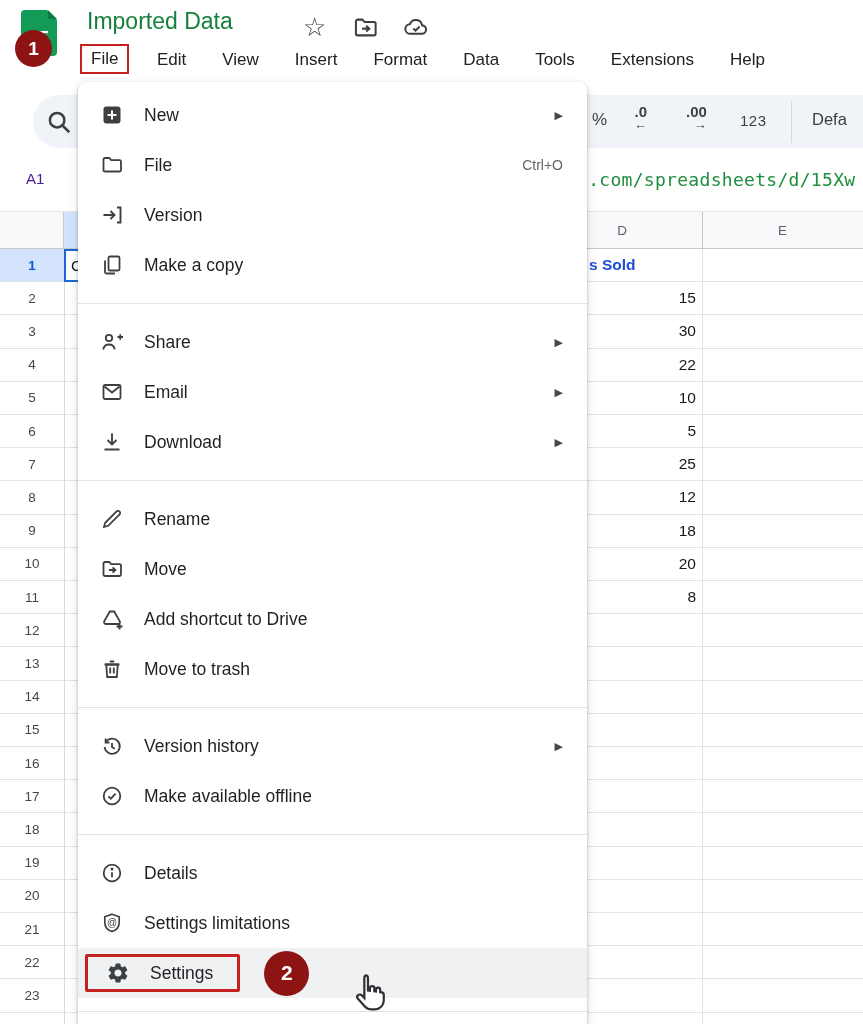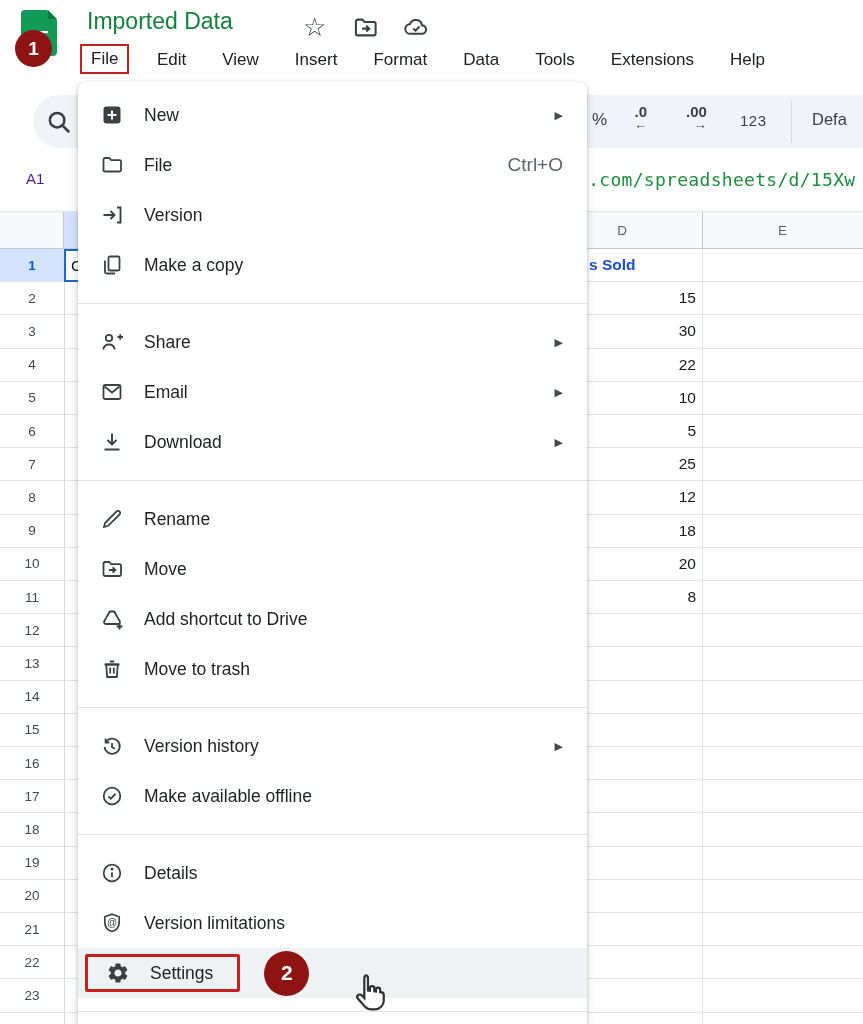--- a/index.html
+++ b/index.html
@@ -58,21 +58,21 @@
             padding-left:5px;background:transparent;z-index:2;}
   
   .file-menu{position:absolute;left:78px;top:82px;width:509px;height:960px;background:#fff;
              border-radius:8px;padding-top:8px;box-sizing:border-box;z-index:10;
              box-shadow:0 1px 3px rgba(60,64,67,.3),0 4px 10px rgba(60,64,67,.18);}
   .menu-item{height:50px;display:flex;align-items:center;padding:0 24px 0 22px;font-size:17.5px;color:#1f2023;}
   .menu-item.hl{background:#f0f1f2;}
   .mi-icon{width:24px;height:24px;margin-right:20px;flex:none;}
   .mi-label{flex:none;white-space:nowrap;}
   .mi-spacer{flex:1;}
-  .mi-shortcut{font-size:19px;color:#60646a;}
+  .mi-shortcut{font-size:14px;color:#60646a;}
   .mi-arrow{font-size:11px;color:#45484d;}
   .menu-divider{height:1px;background:#e2e3e5;margin:13px 0;}
   .red-wrap{display:inline-flex;align-items:center;border:3px solid #c5221f;border-radius:2px;
             padding:4px 24px 4px 18px;margin-left:-15px;background:transparent;}
   .red-wrap .mi-icon{margin-right:20px;}
   .badge-2{width:45px;height:45px;border-radius:50%;background:#8e1414;color:#fff;font-size:21px;
            font-weight:bold;display:flex;align-items:center;justify-content:center;margin-left:24px;flex:none;}
   
   .badge-1{position:absolute;left:15px;top:30px;width:37px;height:37px;border-radius:50%;background:#8e1414;
            color:#fff;font-size:19px;font-weight:bold;display:flex;align-items:center;justify-content:center;z-index:22;}
@@ -363,21 +363,21 @@
           <circle cx="12" cy="7.9" r="0.6" fill="#3c4043"></circle>
         </svg></span>
       <span class="mi-label">Details</span>
       <span class="mi-spacer"></span>
     </div>
     <div class="menu-item">
       <span class="mi-icon"><svg viewBox="0 0 24 24" width="24" height="24" fill="none" stroke="#3c4043" stroke-width="1.7">
           <path d="M12 3.2l7.2 2.6v5.4c0 4.6-3.1 8-7.2 9.3-4.1-1.3-7.2-4.7-7.2-9.3V5.8L12 3.2z"></path>
           <text x="12" y="15" font-size="10" text-anchor="middle" fill="#3c4043" stroke="none" font-family="Liberation Sans,sans-serif">@</text>
         </svg></span>
-      <span class="mi-label">Version limitations</span>
+      <span class="mi-label">Settings limitations</span>
       <span class="mi-spacer"></span>
     </div>
     <div class="menu-item hl">
       <span class="red-wrap">
         <span class="mi-icon"><svg viewBox="0 0 24 24" width="24" height="24">
             <path fill-rule="evenodd" fill="#3c4043" d="M19.14 12.94c.04-.3.06-.61.06-.94 0-.32-.02-.64-.07-.94l2.03-1.58c.18-.14.23-.41.12-.61l-1.92-3.32c-.12-.22-.37-.29-.59-.22l-2.39.96c-.5-.38-1.03-.7-1.62-.94l-.36-2.54c-.04-.24-.24-.41-.48-.41h-3.84c-.24 0-.43.17-.47.41l-.36 2.54c-.59.24-1.13.57-1.62.94l-2.39-.96c-.22-.08-.47 0-.59.22L2.74 8.87c-.12.21-.08.47.12.61l2.03 1.58c-.05.3-.09.63-.09.94s.02.64.07.94l-2.03 1.58c-.18.14-.23.41-.12.61l1.92 3.32c.12.22.37.29.59.22l2.39-.96c.5.38 1.03.7 1.62.94l.36 2.54c.05.24.24.41.48.41h3.84c.24 0 .44-.17.47-.41l.36-2.54c.59-.24 1.13-.56 1.62-.94l2.39.96c.22.08.47 0 .59-.22l1.92-3.32c.12-.22.07-.47-.12-.61l-2.01-1.58zM12 15.6c-1.98 0-3.6-1.62-3.6-3.6s1.62-3.6 3.6-3.6 3.6 1.62 3.6 3.6-1.62 3.6-3.6 3.6z"></path>
           </svg></span>
         <span class="mi-label">Settings</span>
       </span>
       <span class="badge-2">2</span>

